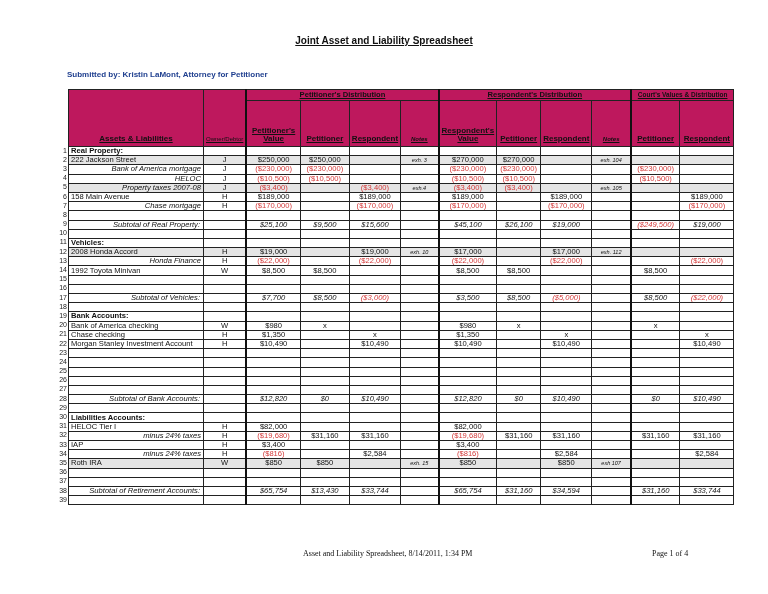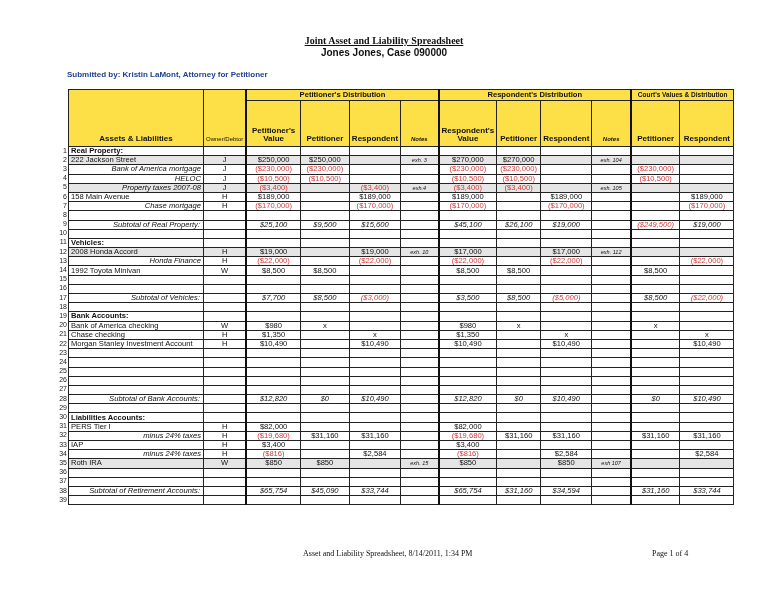--- a/index.html
+++ b/index.html
@@ -1,22 +1,22 @@
 <!DOCTYPE html>
 <html><head>
 <meta charset="utf-8">
 <style>
   html, body { margin:0; padding:0; background:#fff; }
   body { width:768px; height:594px; position:relative; overflow:hidden; font-family:"Liberation Sans", sans-serif; color:#111; }
   .title { position:absolute; left:0; width:768px; top:35px; text-align:center; font-size:10px; font-weight:bold; line-height:12px; }
-  .title .t1 { text-decoration:underline;font-family:Liberation Serif, serif; }
+  .title .t1 { text-decoration:underline; }
   .submitted { position:absolute; left:67px; top:70px; font-size:8px; font-weight:bold; color:#1f3f8f; }
   table.sheet { position:absolute; left:68px; top:89px; border-collapse:collapse; table-layout:fixed; font-size:7.6px; }
   table.sheet td { border:1px solid #222; padding:0 2px; height:8.2px; line-height:8px; white-space:nowrap; overflow:hidden; }
-  .hdr td { background:#fde047; font-weight:bold; text-align:center; }
+  .hdr td { background:#be185d; font-weight:bold; text-align:center;text-decoration:underline; }
   .hdr .grp { height:10px; font-size:7.6px; }
   .hdr .sub { height:42px; vertical-align:bottom; padding-bottom:3px; font-size:8px; }
   .hdr .small { font-size:6px; font-weight:normal; }
   .hdr .notes { font-size:6px; font-style:italic; font-weight:bold; }
   .thick-l { border-left:2px solid #111 !important; }
   .yel td { background:#e5e5e5; }
   .c { text-align:center; }
   .r { text-align:right;margin-left:24px; }
   .neg { color:#d43a3a; }
   .ital { font-style:italic; }
@@ -25,21 +25,20 @@
   .sub-row td { height:12px; font-style:italic; background-image:radial-gradient(#777 0.5px, transparent 0.6px); background-size:6px 4px; }
   .sub-row td span { background:#fff; padding:0 1px; }
   .rownum { position:absolute; left:56px; font-size:7px; color:#222; width:11px; text-align:right; }
   .footer { position:absolute; top:549px; font-family:"Liberation Serif", serif; font-size:8px; }
 </style>
 </head>
 <body>
 
 <div class="title">
   <div class="t1">Joint Asset and Liability Spreadsheet</div>
-  <div>Jones Jones, Case 090000</div>
 </div>
 <div class="submitted">Submitted by: Kristin LaMont, Attorney for Petitioner</div>
 
 <table class="sheet">
   <colgroup>
     <col style="width:135px">
       <col style="width:27px">
       <col style="width:54px">
       <col style="width:49px">
       <col style="width:49px">
@@ -485,21 +484,21 @@
         <td class="c"></td>
         <td class="note"></td>
         <td class="c thick-l"></td>
         <td class="c"></td>
         <td class="c"></td>
         <td class="note"></td>
         <td class="c thick-l"></td>
         <td class="c"></td>
       </tr>
       <tr>
-        <td>PERS Tier I</td>
+        <td>HELOC Tier I</td>
         <td class="c">H</td>
         <td class="c thick-l">$82,000</td>
         <td class="c"></td>
         <td class="c"></td>
         <td class="note"></td>
         <td class="c thick-l">$82,000</td>
         <td class="c"></td>
         <td class="c"></td>
         <td class="note"></td>
         <td class="c thick-l"></td>
@@ -586,21 +585,21 @@
         <td class="c"></td>
         <td class="c"></td>
         <td class="note"></td>
         <td class="c thick-l"></td>
         <td class="c"></td>
       </tr>
       <tr class="sub-row">
         <td class="r ital"><span>Subtotal of Retirement Accounts:</span></td>
         <td class="c"></td>
         <td class="c thick-l ital"><span>$65,754</span></td>
-        <td class="c ital"><span>$45,090</span></td>
+        <td class="c ital"><span>$13,430</span></td>
         <td class="c ital"><span>$33,744</span></td>
         <td class="note ital"></td>
         <td class="c thick-l ital"><span>$65,754</span></td>
         <td class="c ital"><span>$31,160</span></td>
         <td class="c ital"><span>$34,594</span></td>
         <td class="note ital"></td>
         <td class="c thick-l ital"><span>$31,160</span></td>
         <td class="c ital"><span>$33,744</span></td>
       </tr>
       <tr>

